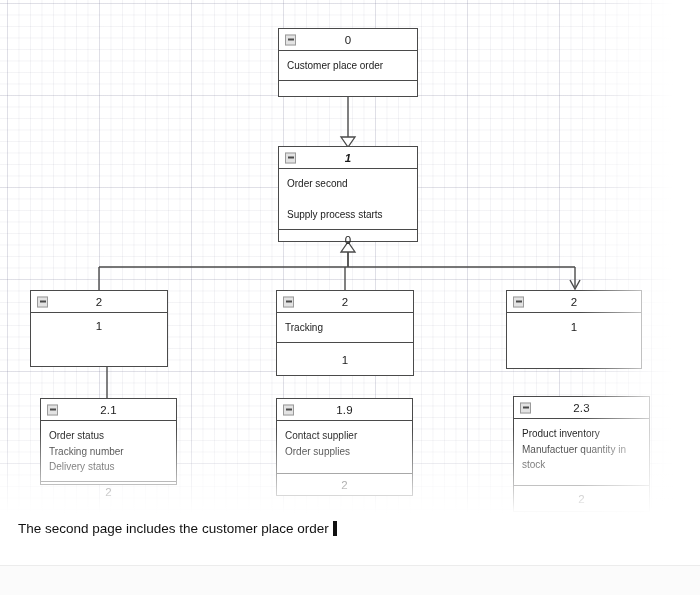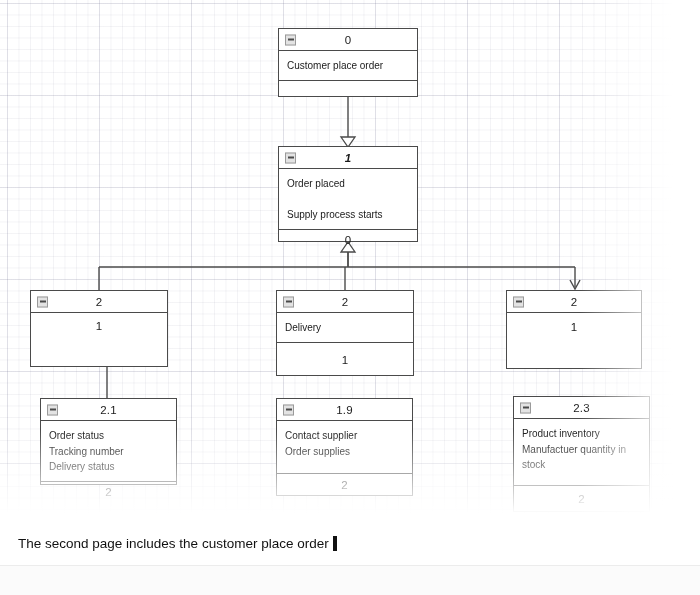--- a/index.html
+++ b/index.html
@@ -104,21 +104,20 @@
     font-size: 11.5px;
     color: #1a1a1a;
   }
 
   
   #caption {
     position: absolute;
     left: 0; top: 521px;
     width: 700px; height: 44px;
     display: flex;
-    align-items: center;
     padding-left: 18px;
     font-size: 13.5px;
     color: #111111;
     background: #ffffff;
   }
   .caret {
     display: inline-block;
     width: 4px; height: 15px;
     background: #111111;
     margin-left: 4px;
@@ -185,42 +184,42 @@
         <div class="nbody">Customer place order</div>
         <div class="nfoot" style="height: 21px;"></div>
       </div>
       <div class="node" style="left: 278px; top: 146px; width: 140px; height: 96px;">
         <div class="nhead" style="height: 22px;">
           <span class="nicon">
             <i></i>
           </span>
           <span class="nid italic">1</span>
         </div>
-        <div class="nbody">Order placed
+        <div class="nbody">Order second
 
 Supply process starts</div>
         <div class="nfoot" style="height: 21px;">0</div>
       </div>
       <div class="node" style="left: 30px; top: 290px; width: 138px; height: 77px;">
         <div class="nhead" style="height: 22px;">
           <span class="nicon">
             <i></i>
           </span>
           <span class="nid">2</span>
         </div>
         <div class="nfoot" style="height: 26px;">1</div>
       </div>
       <div class="node" style="left: 276px; top: 290px; width: 138px; height: 86px;">
         <div class="nhead" style="height: 22px;">
           <span class="nicon">
             <i></i>
           </span>
           <span class="nid">2</span>
         </div>
-        <div class="nbody">Delivery</div>
+        <div class="nbody">Tracking</div>
         <div class="nfoot" style="height: 35px;">1</div>
       </div>
       <div class="node" style="left: 506px; top: 290px; width: 136px; height: 79px;">
         <div class="nhead" style="height: 22px;">
           <span class="nicon">
             <i></i>
           </span>
           <span class="nid">2</span>
         </div>
         <div class="nfoot" style="height: 28px;">1</div>

